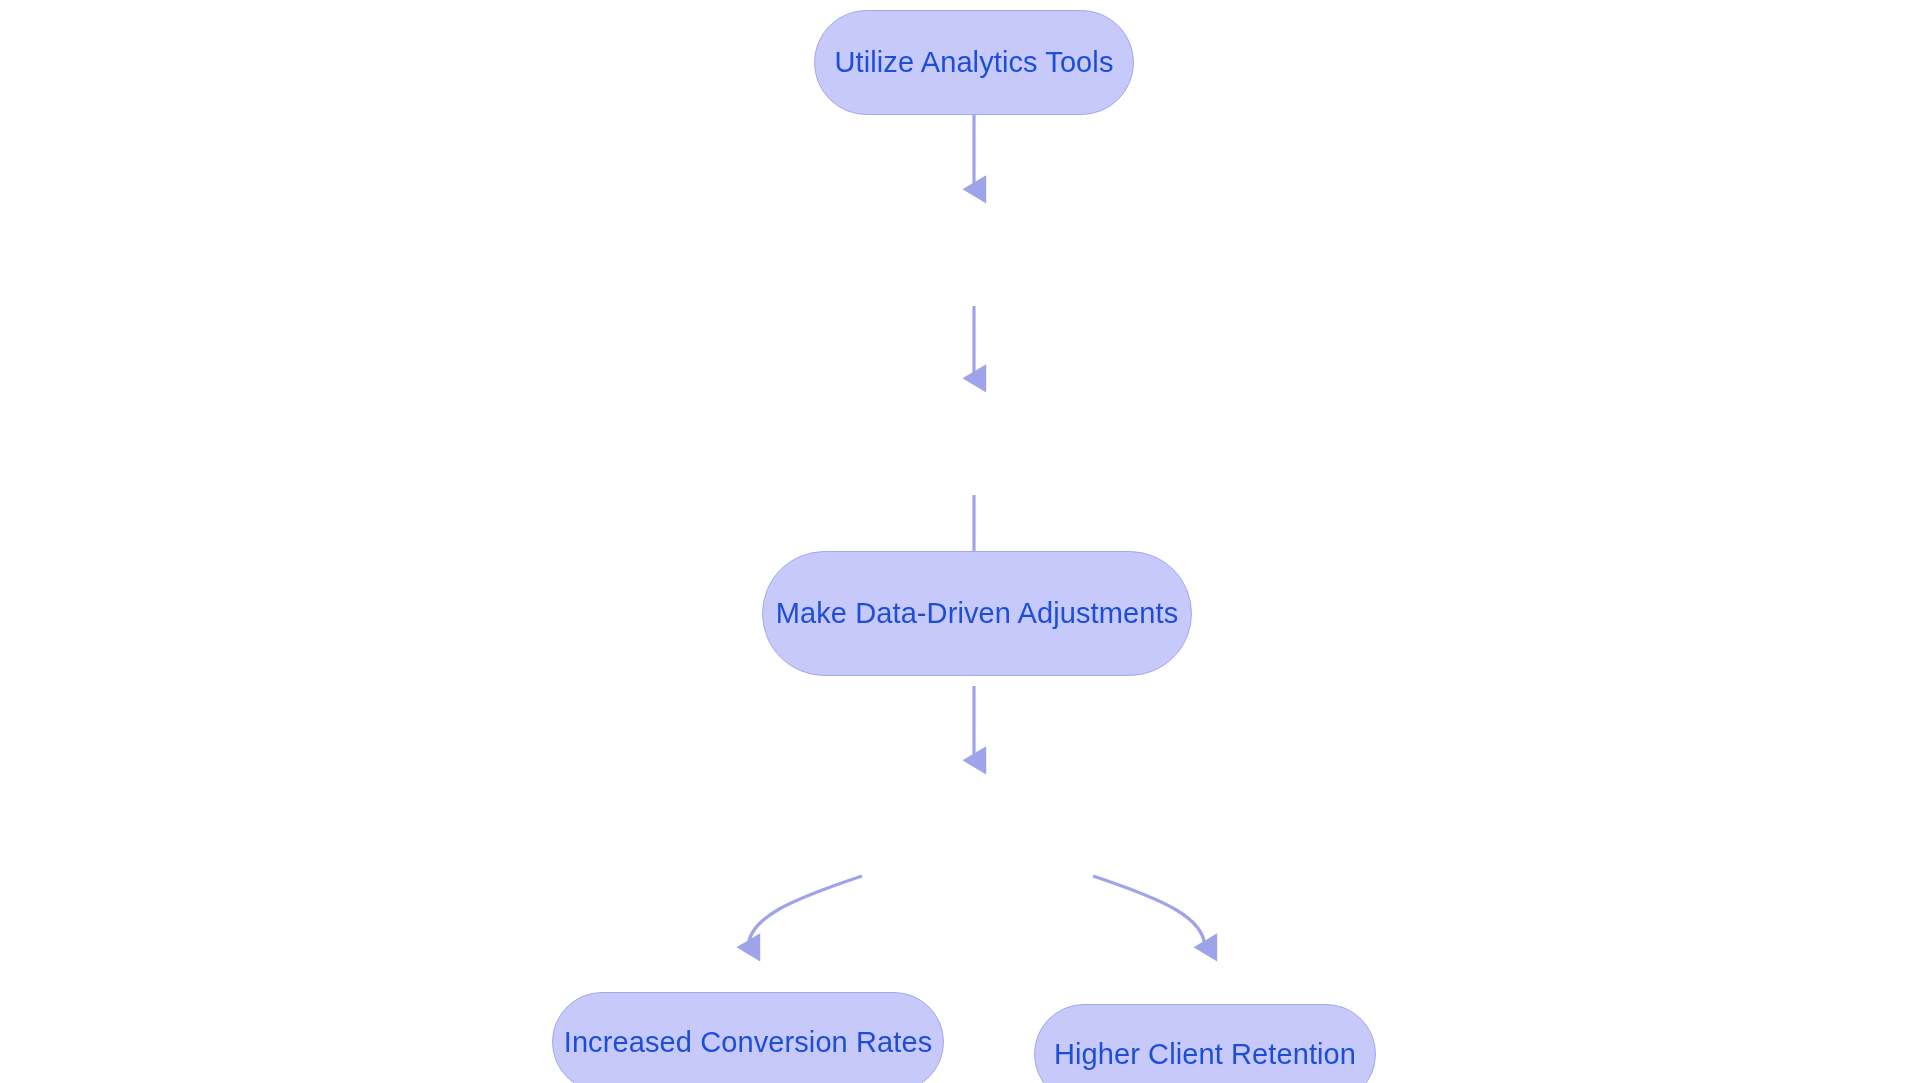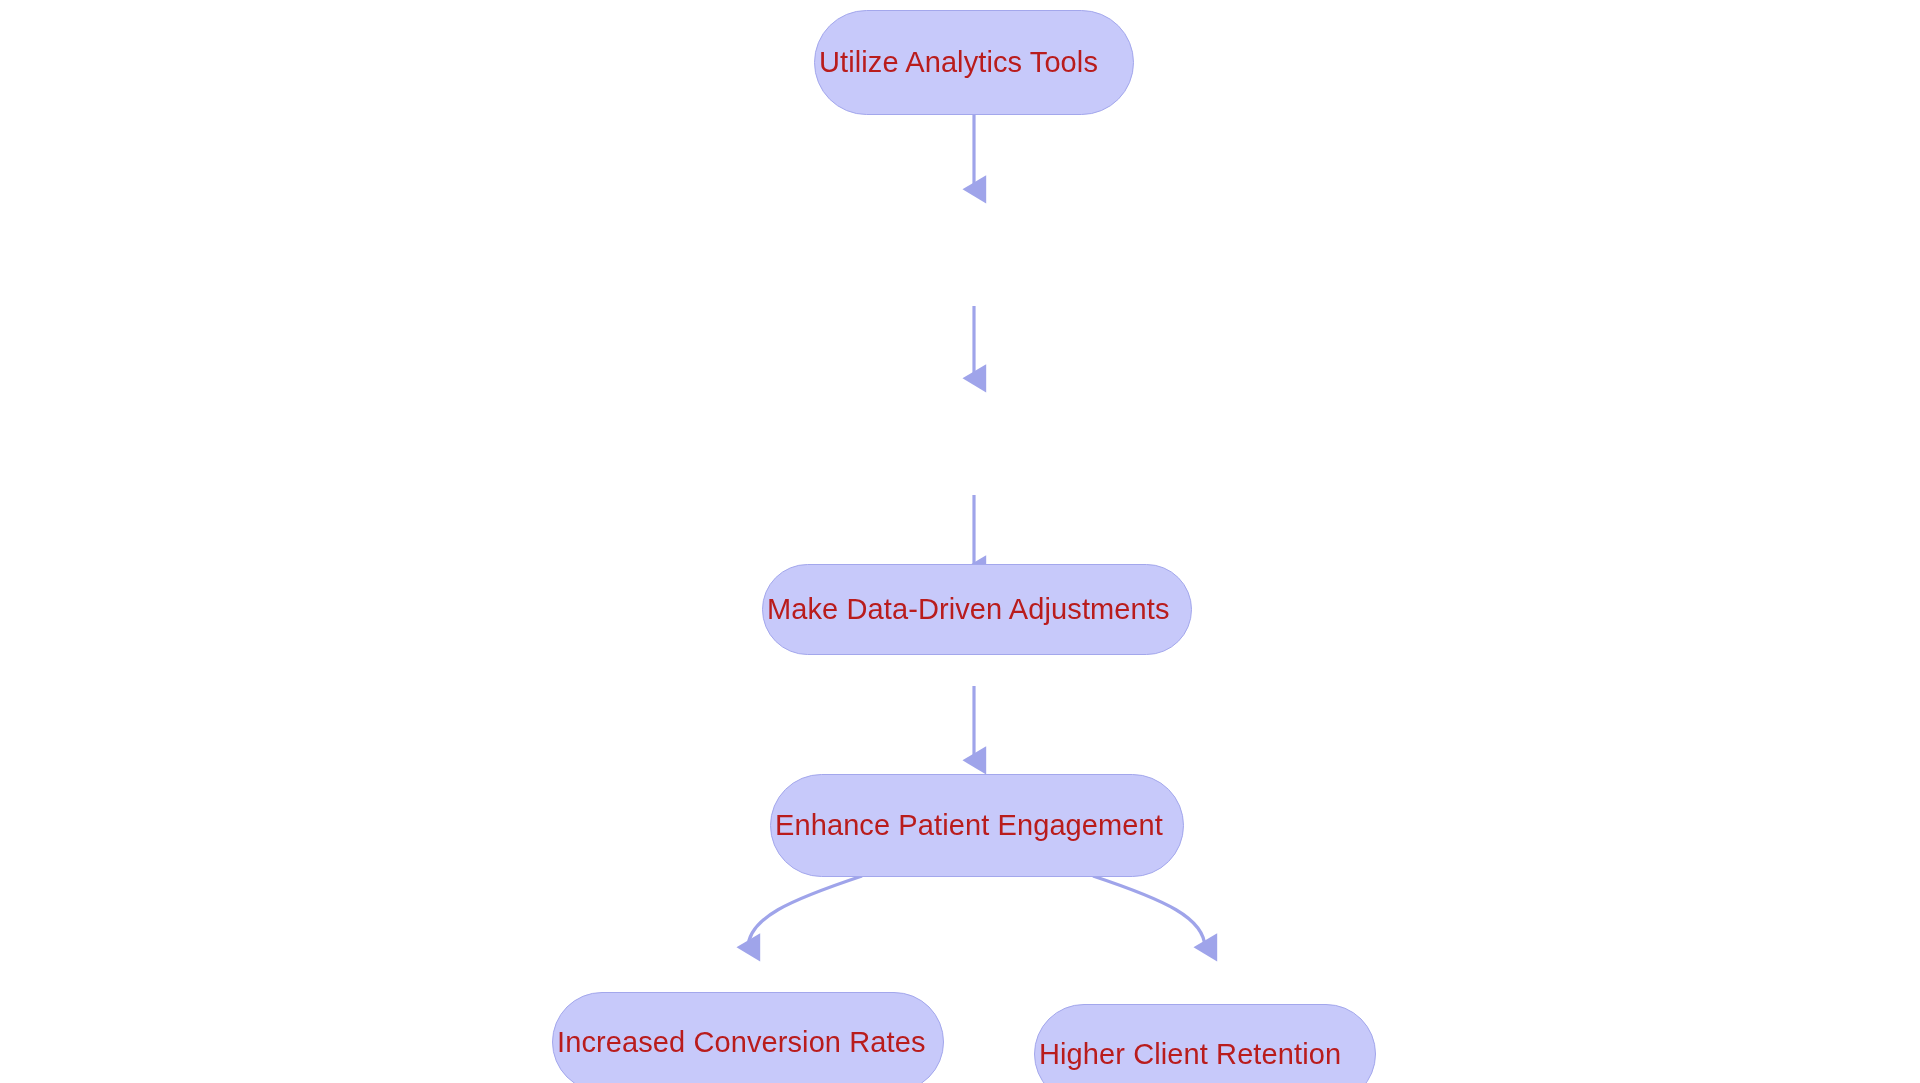--- a/index.html
+++ b/index.html
@@ -22,24 +22,25 @@
     inset: 0;
     width: 1920px;
     height: 1083px;
     pointer-events: none;
   }
   .node {
     position: absolute;
     box-sizing: border-box;
     display: flex;
     align-items: center;
+    justify-content: center;
     background: #c7c9fa;
     border: 1.6px solid #a3a7ec;
     border-radius: 999px;
-    color: #b91c1c;
+    color: #1d4ed8;
     font-size: 29px;
     font-weight: 400;
     letter-spacing: 0.1px;
     white-space: nowrap;
     user-select: none;
   }
   .node-label {
     display: block;
     line-height: 1;
     padding: 0 4px;
@@ -66,27 +67,24 @@
         <path d="M 1093 876 C 1165 900, 1205 918, 1205 948" fill="none" stroke="#9fa4ea" stroke-width="3.2" stroke-linecap="butt" marker-end="url(#arrowhead)"></path>
       </g>
   </svg>
 
   <div class="node" style="left:814px; top:10px; width:320px; height:105px;">
     <span class="node-label">Utilize Analytics Tools</span>
   </div>
 
 
 
-  <div class="node" style="left:762px; top:564px; width:430px; height:91px;">
+  <div class="node" style="left:762px; top:551px; width:430px; height:125px;">
     <span class="node-label">Make Data-Driven Adjustments</span>
   </div>
 
-  <div class="node" style="left:770px; top:774px; width:414px; height:103px;">
-    <span class="node-label">Enhance Patient Engagement</span>
-  </div>
 
   <div class="node" style="left:552px; top:964px; width:392px; height:100px;margin-top:28px;">
     <span class="node-label">Increased Conversion Rates</span>
   </div>
 
   <div class="node" style="left:1034px; top:964px; width:342px; height:100px;margin-top:40px;">
     <span class="node-label">Higher Client Retention</span>
   </div>
 
 </div>

